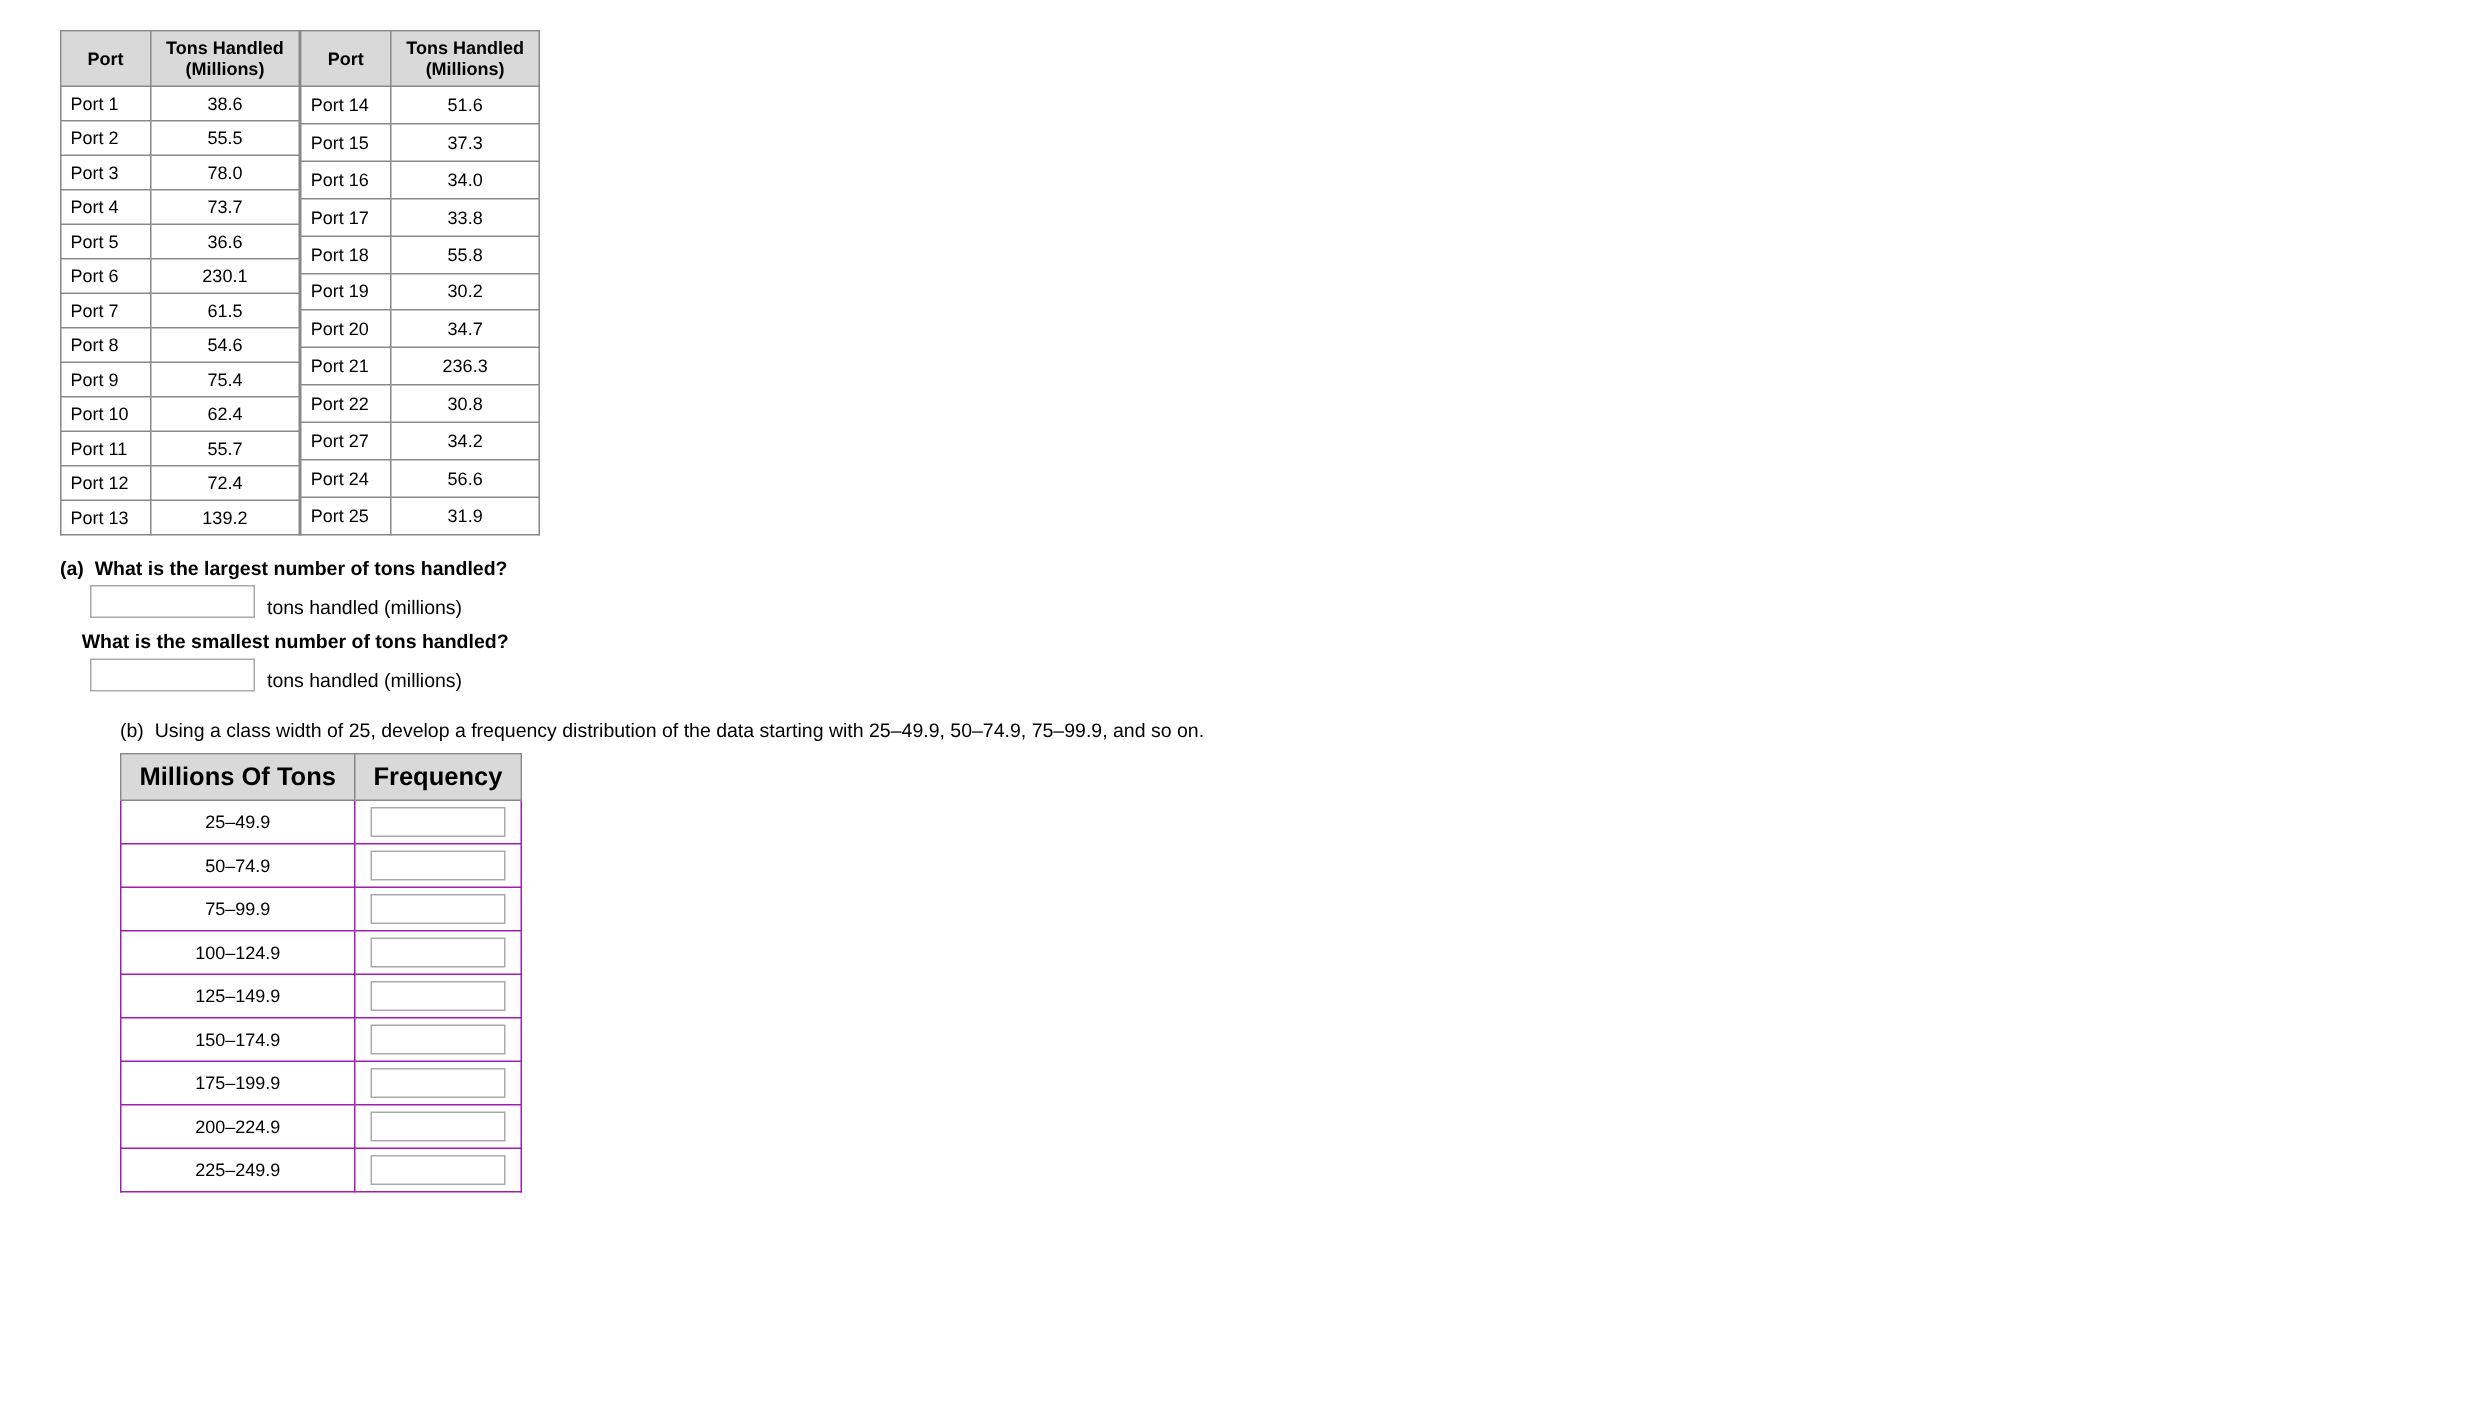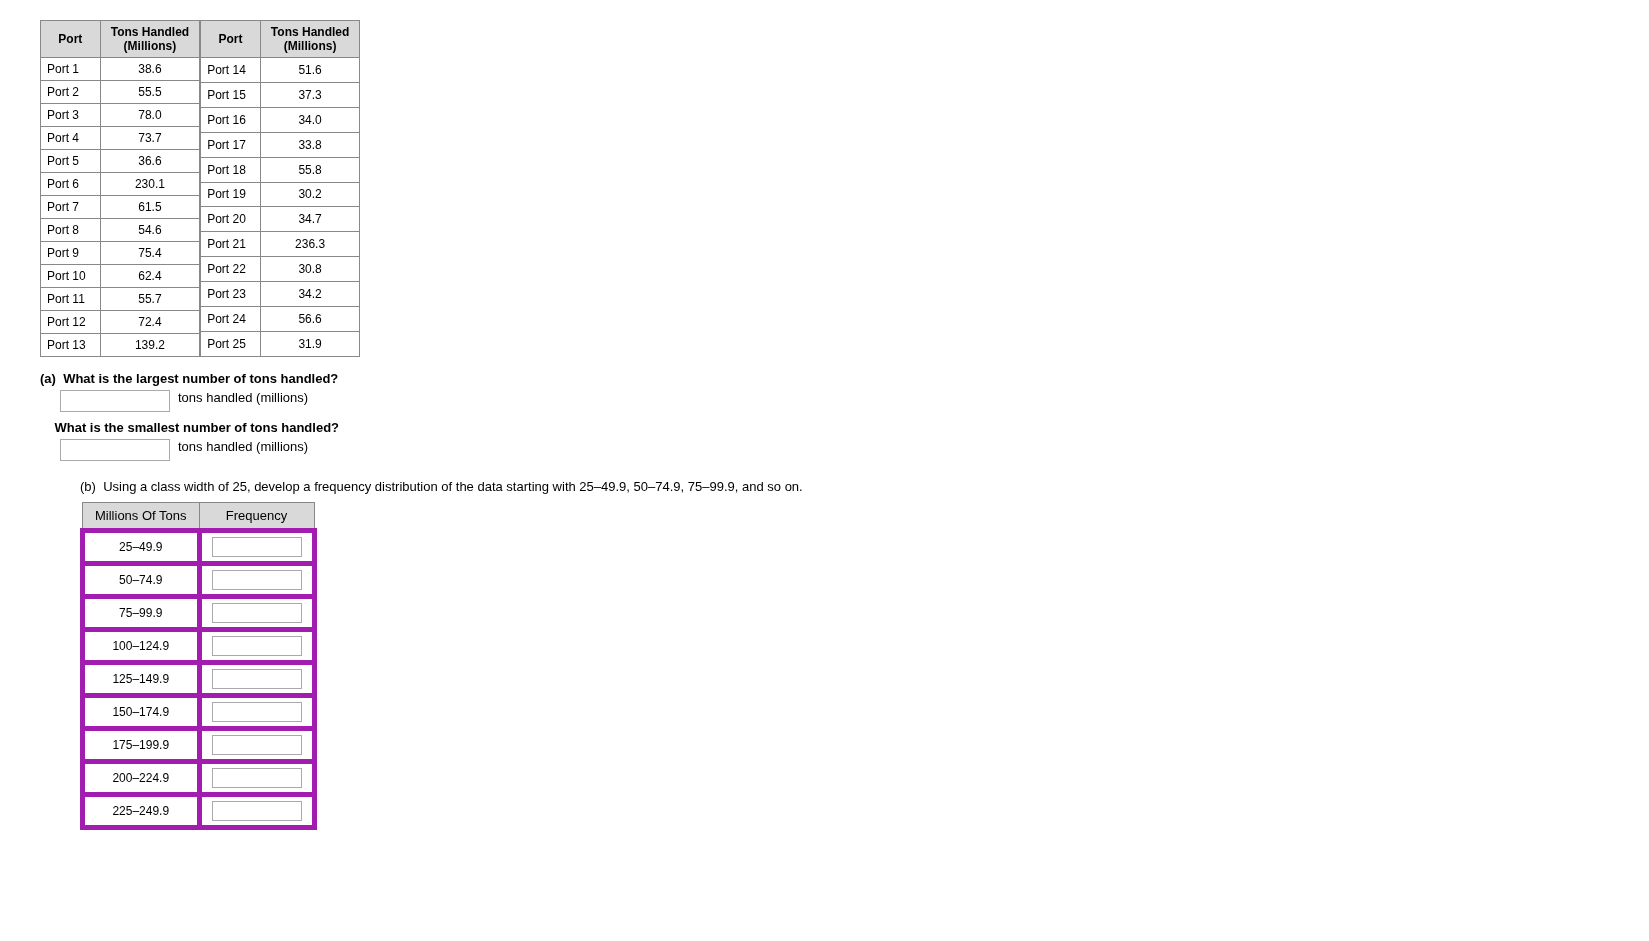--- a/index.html
+++ b/index.html
@@ -39,21 +39,21 @@
     .port-table td:first-child {
       text-align: left;
       padding-left: 6px;
     }
     
     .part-section {
       margin-top: 14px;
     }
     .input-line {
       display: flex;
-      align-items: flex-start;
+      align-items: flex-end;
       gap: 8px;
       margin-bottom: 8px;
       margin-left: 20px;
     }
     .input-line input[type="text"] {
       width: 110px;
       height: 22px;
       border: 1px solid #aaa;
       font-size: 12px;
       padding: 2px 4px;
@@ -67,25 +67,25 @@
     }
     
     .freq-table {
       border-collapse: collapse;
       margin-top: 6px;
     }
     .freq-table th {
       background: #d9d9d9;
       border: 1px solid #888;
       padding: 5px 12px;
-      font-size: 13px;
-      font-weight: normal;
+      font-size: 17px;
+      font-weight: bold;
     }
     .freq-table td {
-      border: 5px solid #a21caf;
+      border: 1px solid #a21caf;
       padding: 4px 10px;
       font-size: 12px;
     }
     .freq-table td:first-child {
       text-align: center;
     }
     .freq-table td:last-child {
       text-align: center;
     }
     .freq-table td input[type="text"] {
@@ -209,21 +209,21 @@
           </tr>
           <tr>
             <td>Port 21</td>
             <td>236.3</td>
           </tr>
           <tr>
             <td>Port 22</td>
             <td>30.8</td>
           </tr>
           <tr>
-            <td>Port 23</td>
+            <td>Port 27</td>
             <td>34.2</td>
           </tr>
           <tr>
             <td>Port 24</td>
             <td>56.6</td>
           </tr>
           <tr>
             <td>Port 25</td>
             <td>31.9</td>
           </tr>

